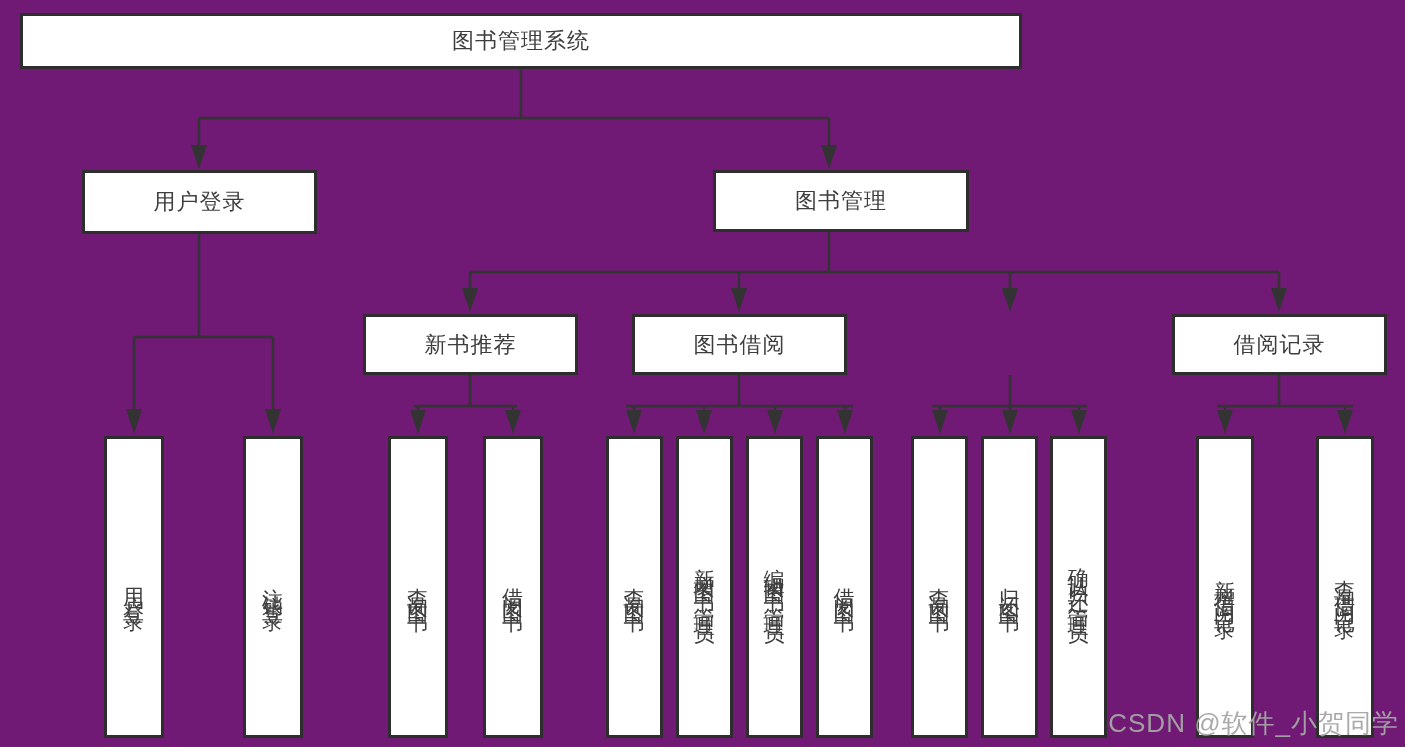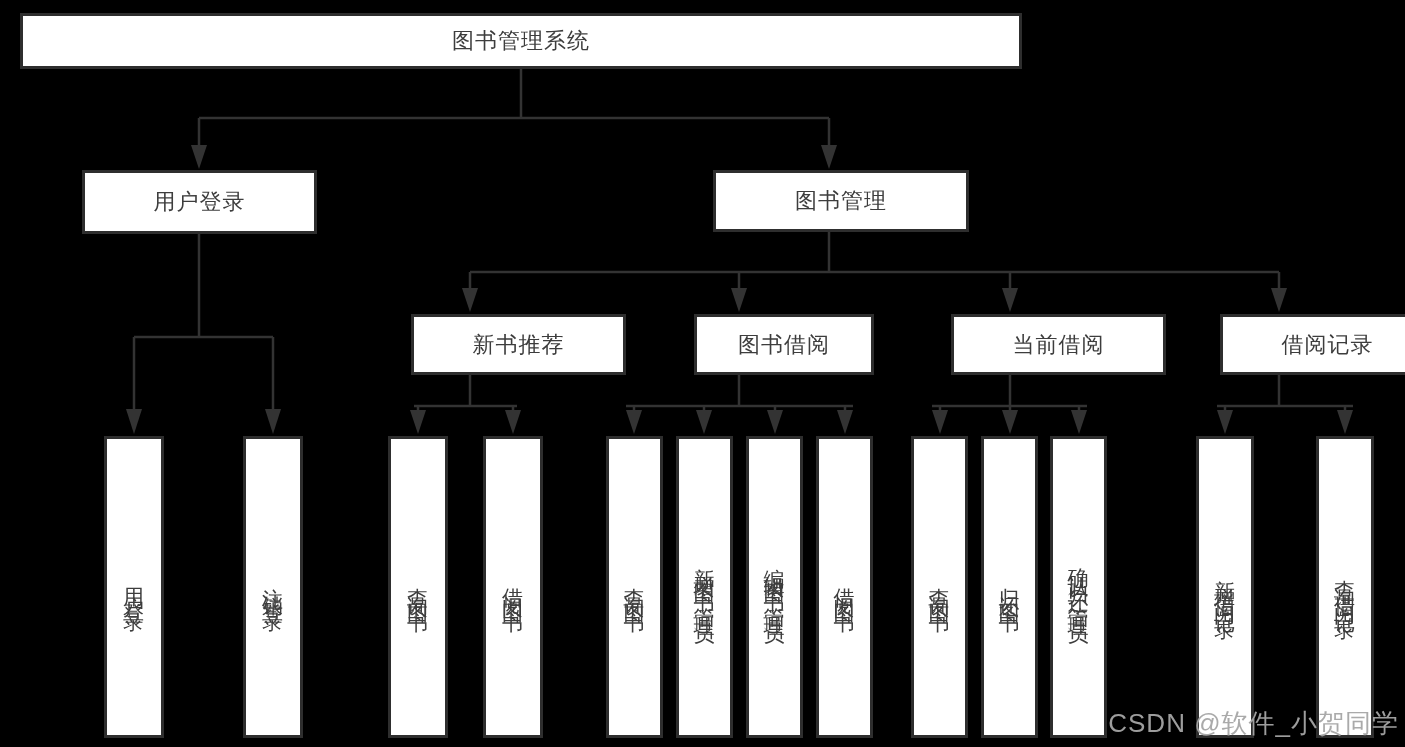--- a/index.html
+++ b/index.html
@@ -1,34 +1,34 @@
 <!DOCTYPE html>
 <html><head>
 <meta charset="utf-8">
 <style>
   html,body{margin:0;padding:0;background:#ffffff;}
   #canvas{
     position:relative;
     width:1405px;height:747px;
-    background:#000000;
+    background:#701a75;
     font-family:"Liberation Sans","DejaVu Sans",sans-serif;
     overflow:hidden;
   }
   #wires{position:absolute;left:0;top:0;width:1405px;height:747px;}
   .node{
     position:absolute;
     box-sizing:border-box;
     border:3px solid #2e2e2e;
     background:#ffffff;
     display:flex;align-items:center;justify-content:center;
     color:#3d3d3d;
     font-size:22px;
     letter-spacing:1px;
   }
-  .hbox{height:61px;margin-left:48px;}
+  .hbox{height:61px;}
   .vbox{
     top:436px;height:302px;
     align-items:center;justify-content:center;
   }
   .vtext{
     writing-mode:vertical-rl;
     text-orientation:mixed;
     font-size:21px;
     letter-spacing:8px;
     color:#3d3d3d;
@@ -130,25 +130,22 @@
   <div class="node" style="left:82px;top:170px;width:235px;height:64px">
     <span>用户登录</span>
   </div>
   <div class="node" style="left:713px;top:170px;width:256px;height:62px">
     <span>图书管理</span>
   </div>
 
   <div class="node hbox" style="left:363px;top:314px;width:215px">
     <span>新书推荐</span>
   </div>
-  <div class="node hbox" style="left:646px;top:314px;width:180px">
+  <div class="node hbox" style="left:632px;top:314px;width:215px">
     <span>图书借阅</span>
-  </div>
-  <div class="node hbox" style="left:903px;top:314px;width:215px">
-    <span>当前借阅</span>
   </div>
   <div class="node hbox" style="left:1172px;top:314px;width:215px">
     <span>借阅记录</span>
   </div>
 
   <div class="node vbox" style="left:104px;width:60px">
     <span class="vtext">用户登录</span>
   </div>
   <div class="node vbox" style="left:243px;width:60px">
     <span class="vtext">注销登录</span>

